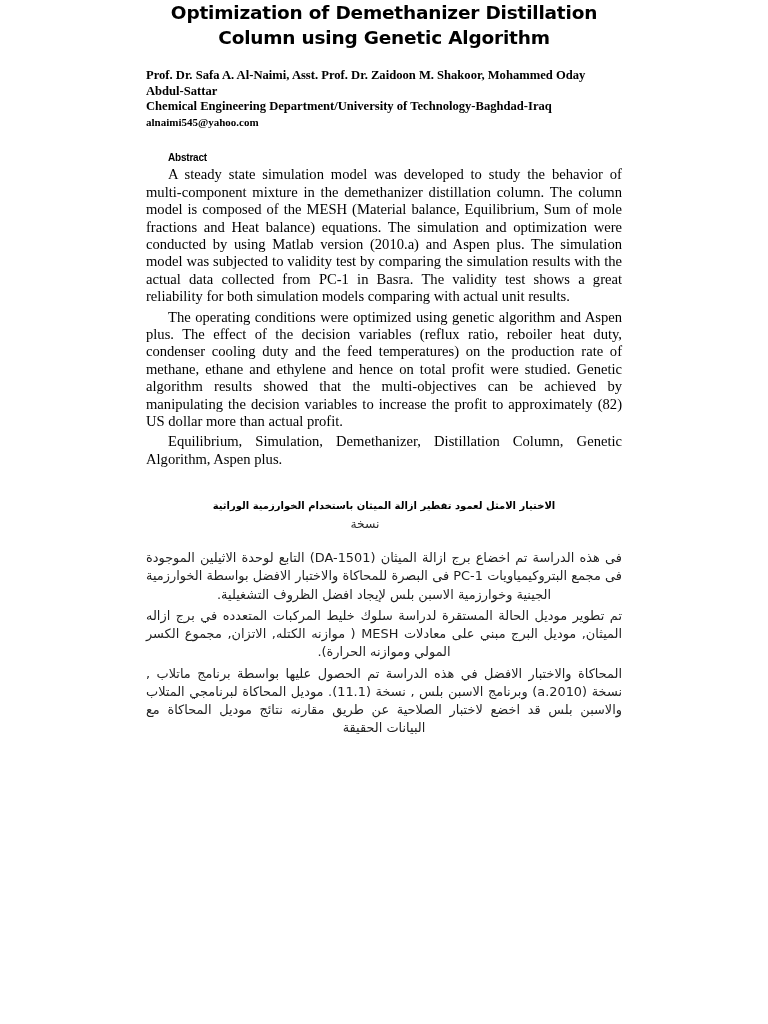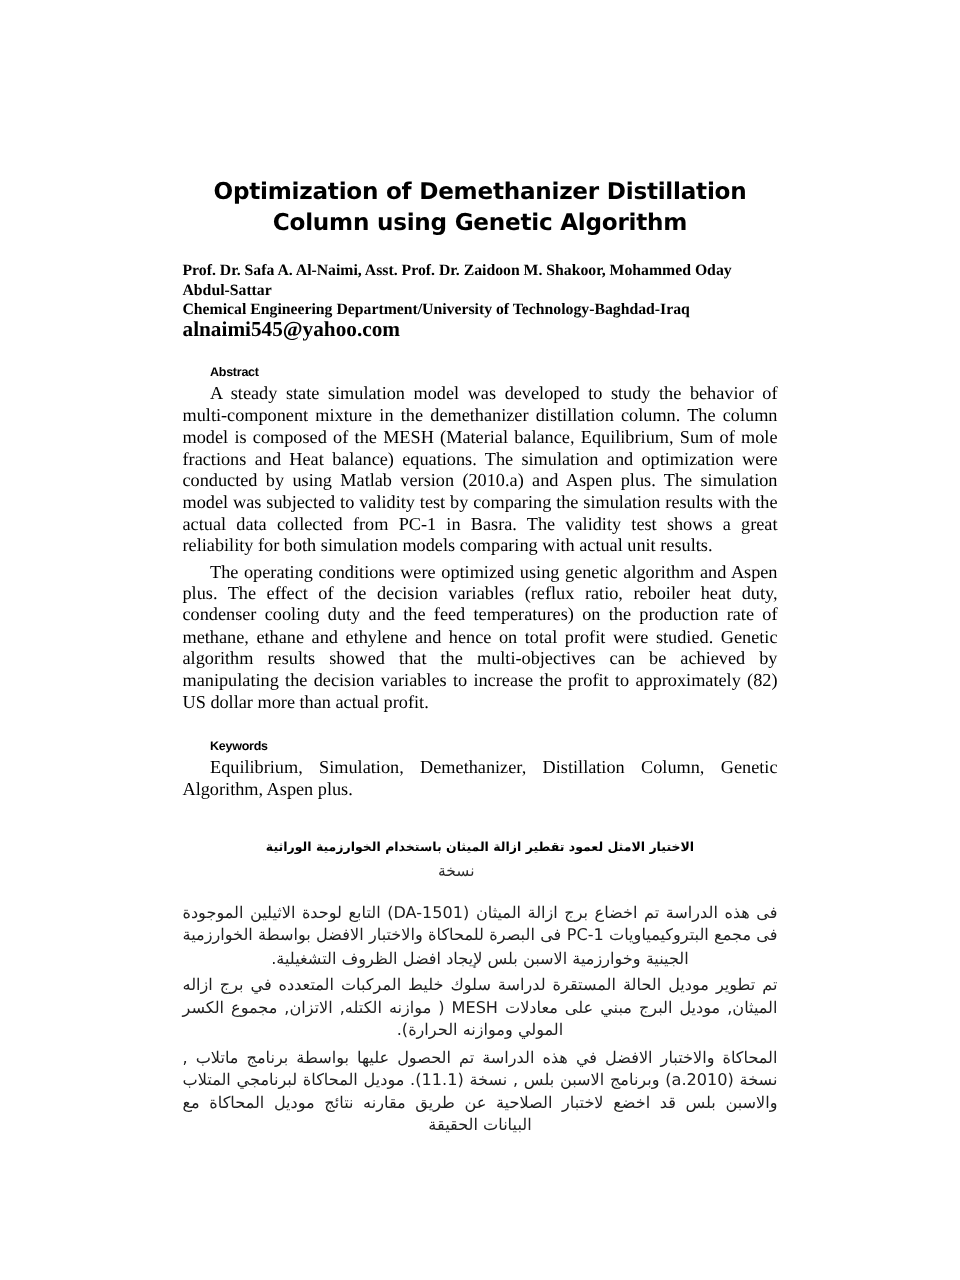--- a/index.html
+++ b/index.html
@@ -34,38 +34,37 @@
 
   
   .doc-title {
     font-family: "DejaVu Sans", "Liberation Sans", sans-serif;
     font-weight: bold;
     font-size: 18.5px;
     line-height: 25px;
     text-align: center;
     letter-spacing: -0.2px;
     margin: 0;
-    padding-top: 141px;
     color: #000;
   }
   .doc-title .line2 { display: block; }
 
   
   .author-block {
     margin-top: 18px;
     font-family: "Liberation Serif", "DejaVu Serif", serif;
     font-weight: bold;
     font-size: 12.6px;
     line-height: 15.6px;
     text-align: left;
   }
   .author-block .line { display: block; }
   .email {
     font-weight: bold;
-    font-size: 17px;
+    font-size: 11px;
   }
 
   
   .sec-heading {
     font-family: Liberation Sans, sans-serif;
     font-weight: bold;
     font-size: 10px;
     line-height: 16px;
     margin: 0;
     padding-left: 22px;
@@ -144,21 +143,20 @@
     <div class="author-block">
       <span class="line">Prof. Dr. Safa A. Al-Naimi, Asst. Prof. Dr. Zaidoon M. Shakoor, Mohammed Oday Abdul-Sattar</span>
       <span class="line">Chemical Engineering Department/University of Technology-Baghdad-Iraq</span>
       <span class="line email">alnaimi545@yahoo.com</span>
     </div>
 
     <h2 class="sec-heading abstract-head">Abstract</h2>
     <p class="body">A steady state simulation model was developed to study the behavior of multi-component mixture in the demethanizer distillation column. The column model is composed of the MESH (Material balance, Equilibrium, Sum of mole fractions and Heat balance) equations. The simulation and optimization were conducted by using Matlab version (2010.a) and Aspen plus. The simulation model was subjected to validity test by comparing the simulation results with the actual data collected from PC-1 in Basra. The validity test shows a great reliability for both simulation models comparing with actual unit results.</p>
     <p class="body">The operating conditions were optimized using genetic algorithm and Aspen plus. The effect of the decision variables (reflux ratio, reboiler heat duty, condenser cooling duty and the feed temperatures) on the production rate of methane, ethane and ethylene and hence on total profit were studied. Genetic algorithm results showed that the multi-objectives can be achieved by manipulating the decision variables to increase the profit to approximately (82) US dollar more than actual profit.</p>
 
-    <h2 class="sec-heading keywords-head">Keywords</h2>
     <p class="body keywords-body">Equilibrium, Simulation, Demethanizer, Distillation Column, Genetic Algorithm, Aspen plus.</p>
 
     <div class="arabic-section">
       <h2 class="arabic-title">الاختيار الامثل لعمود تقطير ازالة الميثان باستخدام الخوارزمية الوراثية</h2>
       <div class="arabic-khulasa">نسخة</div>
       <p class="arabic-body first">فى هذه الدراسة تم اخضاع برج ازالة الميثان (DA-1501) التابع لوحدة الاثيلين الموجودة فى مجمع البتروكيمياويات PC-1 فى البصرة للمحاكاة والاختبار الافضل بواسطة الخوارزمية الجينية وخوارزمية الاسبن بلس لإيجاد افضل الظروف التشغيلية.</p>
       <p class="arabic-body">تم تطوير موديل الحالة المستقرة لدراسة سلوك خليط المركبات المتعدده في برج ازاله الميثان, موديل البرج مبني على معادلات MESH ( موازنه الكتله, الاتزان, مجموع الكسر المولي وموازنه الحرارة).</p>
       <p class="arabic-body">المحاكاة والاختبار الافضل في هذه الدراسة تم الحصول عليها بواسطة برنامج ماتلاب , نسخة (2010.a) وبرنامج الاسبن بلس , نسخة (11.1). موديل المحاكاة لبرنامجي المتلاب والاسبن بلس قد اخضع لاختبار الصلاحية عن طريق مقارنه نتائج موديل المحاكاة مع البيانات الحقيقة</p>
     </div>
 

